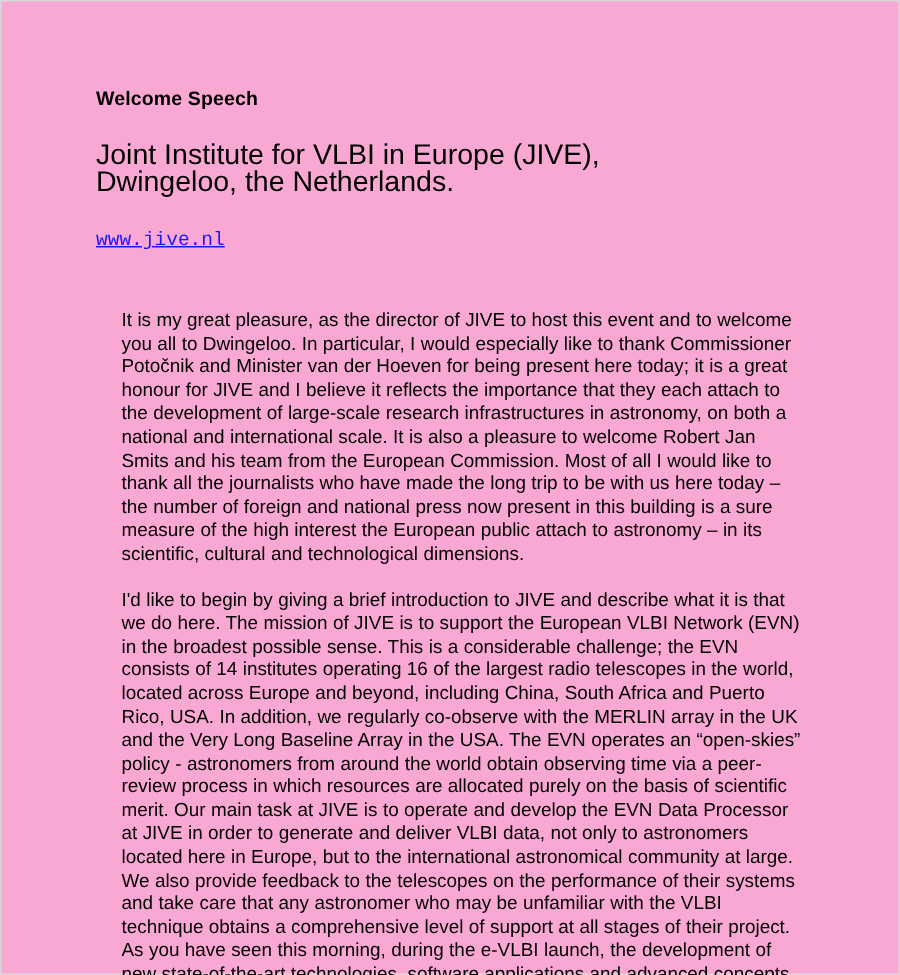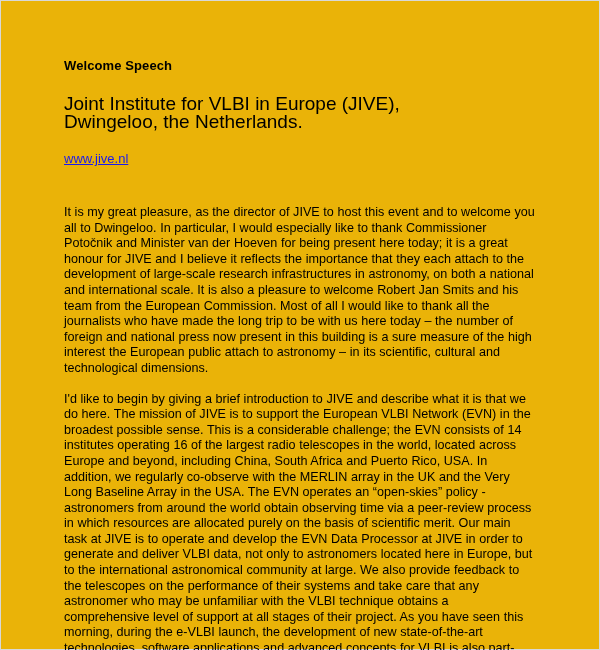--- a/index.html
+++ b/index.html
@@ -11,21 +11,21 @@
     width: 600px;
     height: 650px;
     font-family: "Liberation Sans", sans-serif;
     color: #000000;
     overflow: hidden;
   }
   .page {
     box-sizing: border-box;
     width: 600px;
     height: 650px;
-    background: #eab308;
+    background: #f9a8d4;
     border: 1px solid #d8d8d8;
     padding: 0;
     position: relative;
   }
   .doc-body {
     position: absolute;
     left: 63px;
     top: 0;
     width: 472px;
   }
@@ -46,28 +46,29 @@
   }
   .link-row {
     padding-top: 20px;
     font-size: 13px;
     line-height: 16px;
   }
   .doc-link {
     color: #1a1af0;
     text-decoration: underline;
     cursor: pointer;
+    font-family: Liberation Mono, monospace;
   }
   .paragraphs {
     padding-top: 38px;
   }
   .para {
     font-size: 12.6px;
     line-height: 15.6px;
-    margin: 0 0 15px 0;
+    margin: 0 0 15px 17px;
     text-align: left;
     word-spacing: 0.1px;
   }
   .para:last-child {
     margin-bottom: 0;
   }
 </style>
 </head>
 <body>
 

